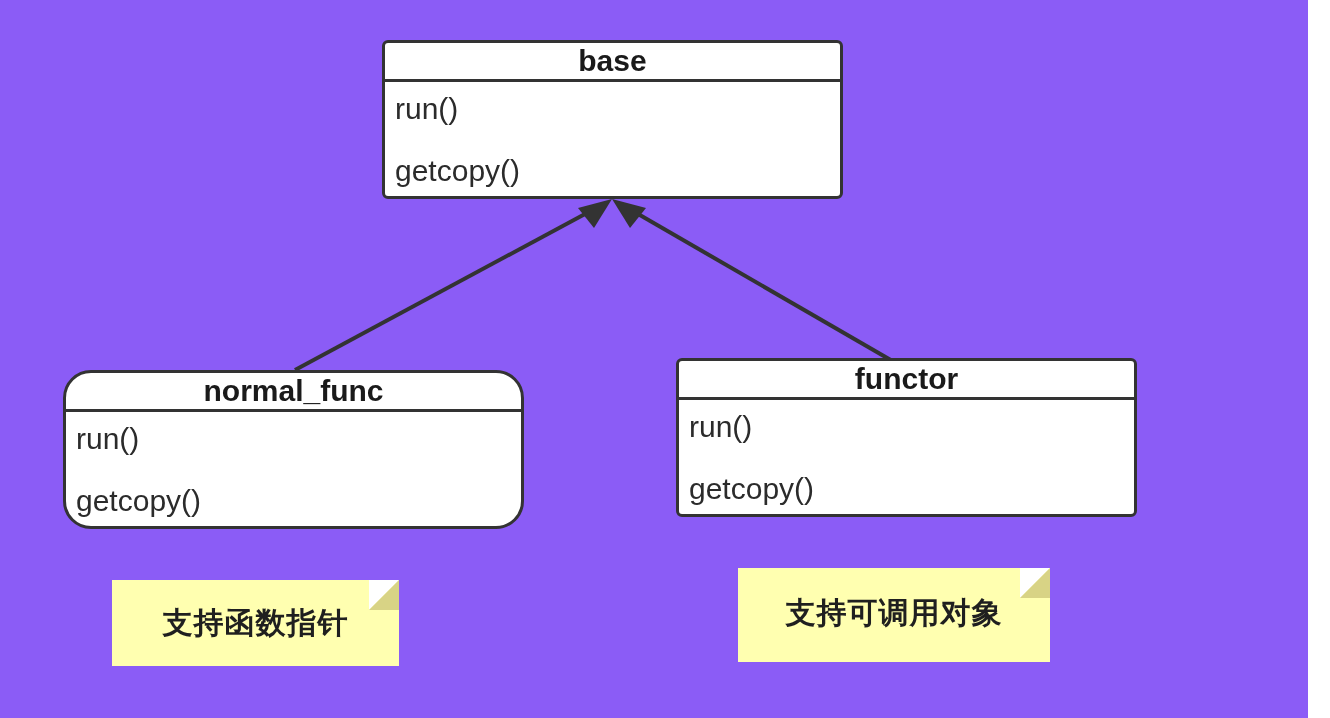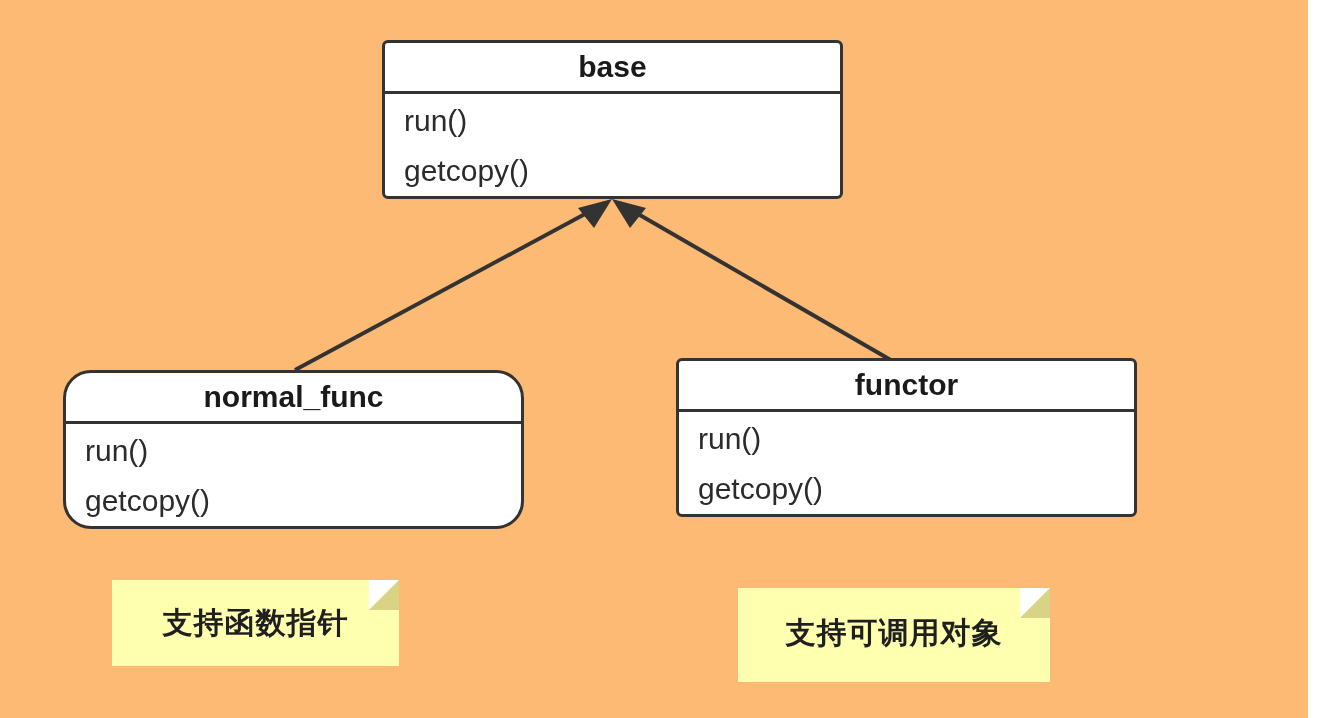--- a/index.html
+++ b/index.html
@@ -8,21 +8,21 @@
     background: #ffffff;
   }
   body {
     font-family: "Liberation Sans", "DejaVu Sans", sans-serif;
     -webkit-font-smoothing: antialiased;
   }
   #canvas {
     position: relative;
     width: 1308px;
     height: 718px;
-    background: #fdba74;
+    background: #8b5cf6;
     overflow: hidden;
   }
 
   
   .uml-class {
     position: absolute;
     box-sizing: border-box;
     background: #ffffff;
     border: 3px solid #333333;
     border-radius: 6px;
@@ -38,24 +38,25 @@
     color: #1a1a1a;
     border-bottom: 3px solid #333333;
     display: flex;
     align-items: center;
     justify-content: center;
     letter-spacing: 0px;
   }
   .uml-class .members {
     box-sizing: border-box;
     flex: 1;
-    padding: 2px 0 0 19px;
+    padding: 2px 0 0 10px;
     display: flex;
     flex-direction: column;
     justify-content: center;
+    gap: 12px;
   }
   .uml-class .member {
     font-size: 30px;
     color: #2b2b2b;
     line-height: 50px;
     text-align: left;
     white-space: nowrap;
   }
 
   #class-base      { left: 382px; top: 40px;  width: 461px; height: 159px; }
@@ -114,21 +115,21 @@
     align-items: center;
     justify-content: center;
     font-size: 30px;
     font-weight: bold;
     color: #1f1f1f;
     letter-spacing: 1px;
     white-space: nowrap;
   }
 
   #note-normal  { left: 112px; top: 580px; width: 287px; height: 86px; }
-  #note-functor { left: 738px; top: 588px; width: 312px; height: 94px; text-decoration: underline; }
+  #note-functor { left: 738px; top: 568px; width: 312px; height: 94px; text-decoration: underline; }
   #note-functor .note-text { padding-bottom: 4px; }
 </style>
 </head>
 <body>
 
 <div id="canvas">
 
   <svg id="connectors" viewBox="0 0 1330 718" width="1330" height="718" aria-hidden="true">
     <line x1="295" y1="370" x2="598" y2="207" stroke="#333333" stroke-width="4" stroke-linecap="butt"></line>
     <polygon points="612,199 578,208 594,228" fill="#333333"></polygon>

